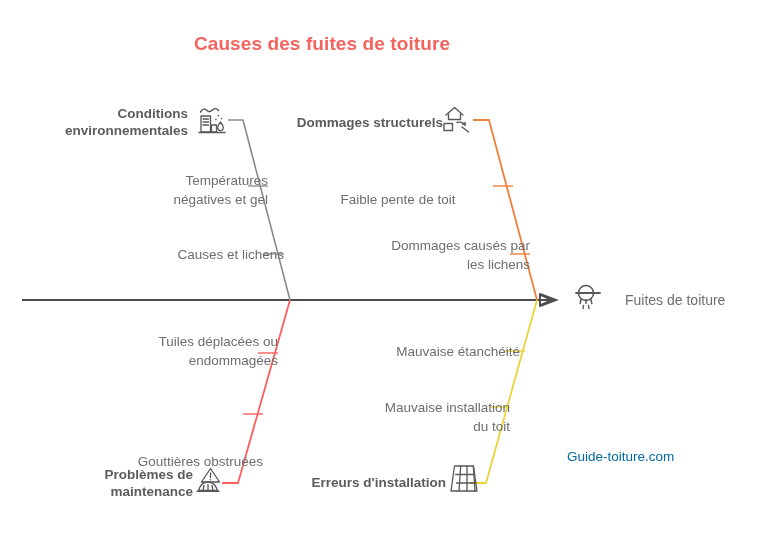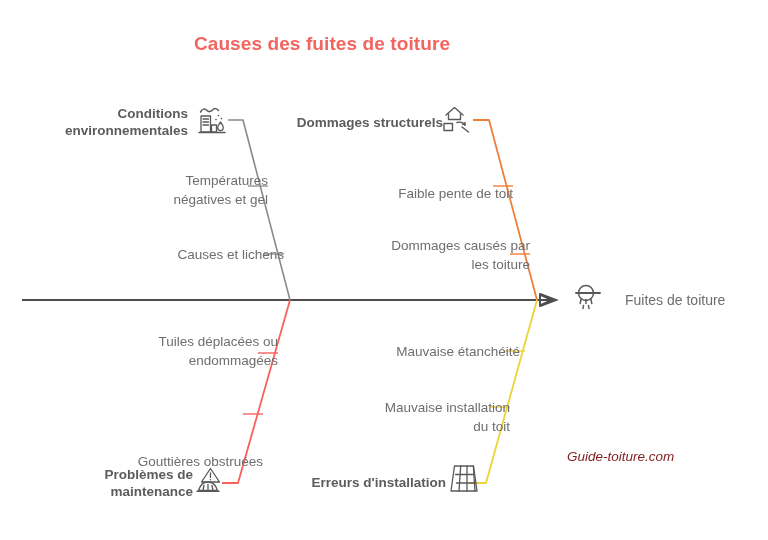--- a/index.html
+++ b/index.html
@@ -54,23 +54,22 @@
     position: absolute;
     font-size: 14px;
     font-weight: 400;
     color: #6e6e6e;
     white-space: nowrap;
   }
   .watermark {
     position: absolute;
     font-size: 13.5px;
     font-weight: 400;
-    color: #7f1d1d;
+    color: #0369a1;
     white-space: nowrap;
-    font-style: italic;
   }
   .align-right { text-align: right; }
   .align-left  { text-align: left; }
 </style>
 </head>
 <body>
 
 <svg id="canvas" viewBox="0 0 768 540">
 
   <g>
@@ -164,24 +163,24 @@
 <div class="cat-label align-right" style="right: 580px; top: 105px; width: 200px;">Conditions
 environnementales</div>
 
 <div class="cause-label align-right" style="right: 500px; top: 171px; width: 210px;">Températures
 négatives et gel</div>
 
 <div class="cause-label align-right" style="right: 484px; top: 245px; width: 230px;">Causes et lichens</div>
 
 <div class="cat-label align-right" style="right: 325px; top: 114px; width: 220px;">Dommages structurels</div>
 
-<div class="cause-label align-right" style="right: 255px; top: 184px; width: 230px;">Faible pente de toit</div>
+<div class="cause-label align-right" style="right: 255px; top: 190px; width: 230px; text-align: center;">Faible pente de toit</div>
 
 <div class="cause-label align-right" style="right: 238px; top: 236px; width: 230px;">Dommages causés par
-les toiture</div>
+les lichens</div>
 
 <div class="cat-label align-right" style="right: 575px; top: 466px; width: 210px;">Problèmes de
 maintenance</div>
 
 <div class="cause-label align-right" style="right: 490px; top: 332px; width: 240px;">Tuiles déplacées ou
 endommagées</div>
 
 <div class="cause-label align-right" style="right: 505px; top: 405px; width: 250px; margin-top: 47px;">Gouttières obstruées</div>
 
 <div class="cat-label align-right" style="right: 322px; top: 474px; width: 230px;">Erreurs d'installation</div>

